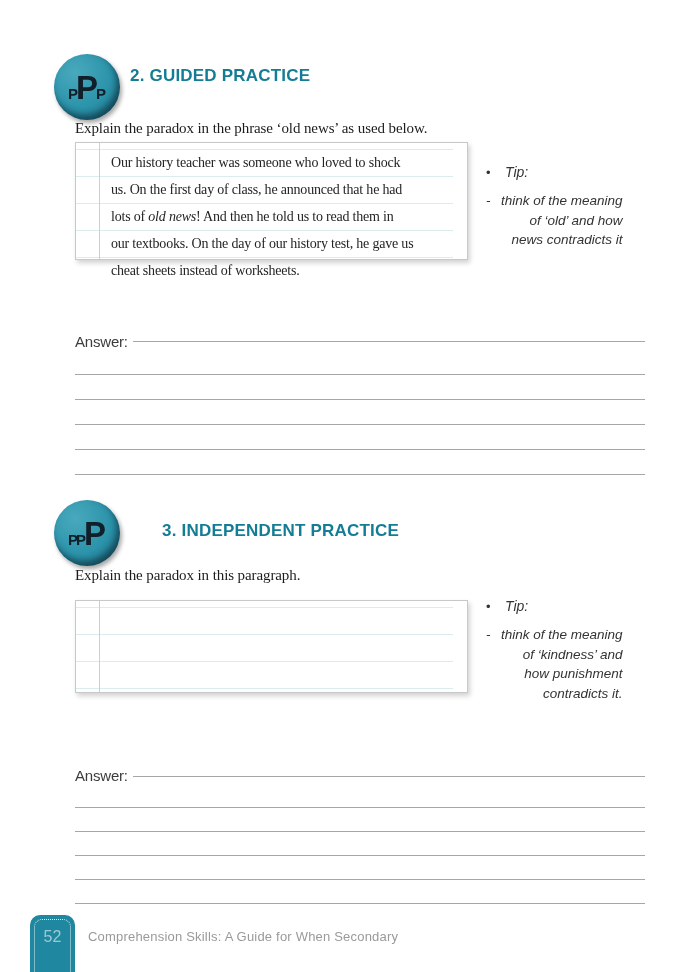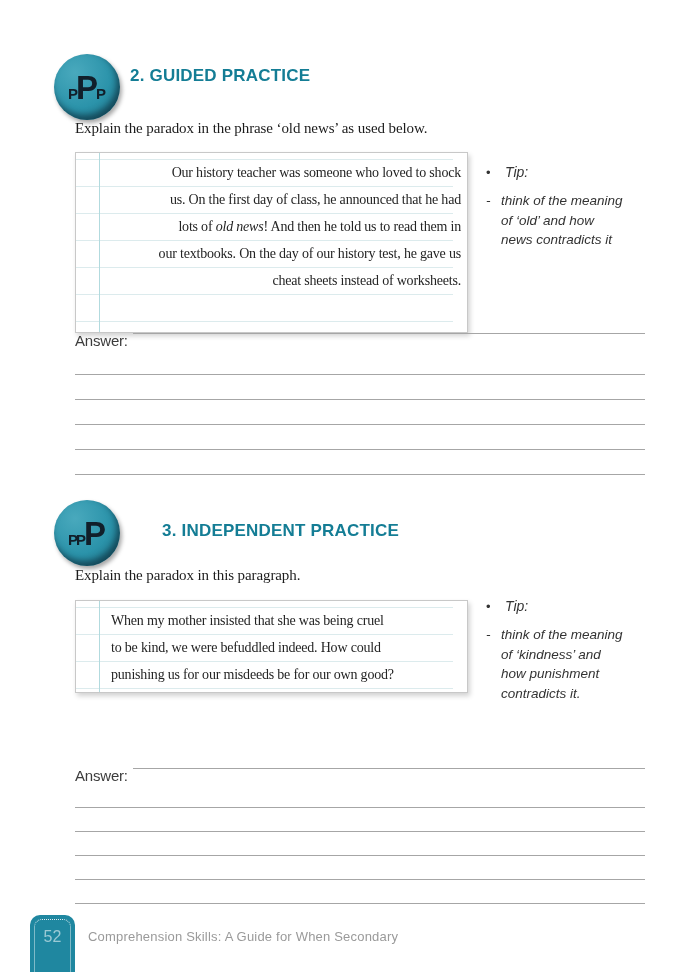--- a/index.html
+++ b/index.html
@@ -52,24 +52,24 @@
     color:#242424;letter-spacing:-.2px;
   }
   .passage-text .pline{white-space:nowrap;height:27px;}
   .it{font-style:italic;}
   
   .tip{position:absolute;left:486px;width:175px;color:#333;font-style:italic;}
   .tip-head{display:flex;font-size:14px;line-height:17px;}
   .tip-bullet{width:19px;font-style:normal;font-size:13px;}
   .tip-body{display:flex;margin-top:10px;font-size:13.5px;line-height:19.5px;}
   .tip-dash{width:15px;}
-  .tip-line{white-space:nowrap;}
+  .tip-line{white-space:nowrap;text-align:right;}
   
   .answer{position:absolute;left:75px;width:570px;}
-  .answer-first{display:flex;align-items:flex-start;}
+  .answer-first{display:flex;align-items:center;}
   .answer-label{font-size:15px;color:#3c3c3c;line-height:16px;padding-right:5px;letter-spacing:-.2px;}
   .answer-fill{flex:1;border-bottom:1px solid #a6a6a6;}
   .answer-line{border-bottom:1px solid #a6a6a6;}
   .h24{height:24px;}
   .h23{height:23px;}
   
   .page-badge{
     position:absolute;left:30px;top:915px;width:45px;height:70px;
     background:#1f87a0;border-radius:10px;
   }
@@ -94,21 +94,21 @@
   <div class="ppp-icon" style="left:54px;top:54px;">
     <div class="ppp-letters">
       <span class="p-small">P</span>
       <span class="p-large">P</span>
       <span class="p-small">P</span>
     </div>
   </div>
   <div class="sec-heading" style="top:66px;">2. GUIDED PRACTICE</div>
   <div class="instruction" style="top:120px;">Explain the paradox in the phrase ‘old news’ as used below.</div>
 
-  <div class="passage-box" style="top:152px;height:181px;text-align:right;">
+  <div class="passage-box" style="top:142px;height:118px;">
     <div class="rules"></div>
     <div class="margin-line"></div>
     <div class="passage-text">
       <div class="pline">Our history teacher was someone who loved to shock</div>
       <div class="pline">us. On the first day of class, he announced that he had</div>
       <div class="pline"><span>lots of </span><span class="it">old news</span><span>! And then he told us to read them in</span></div>
       <div class="pline">our textbooks. On the day of our history test, he gave us</div>
       <div class="pline">cheat sheets instead of worksheets.</div>
     </div>
   </div>
@@ -146,25 +146,20 @@
       <span class="p-small">P</span>
       <span class="p-large">P</span>
     </div>
   </div>
   <div class="sec-heading" style="top:521px;margin-left:32px;">3. INDEPENDENT PRACTICE</div>
   <div class="instruction" style="top:567px;">Explain the paradox in this paragraph.</div>
 
   <div class="passage-box" style="top:600px;height:93px;">
     <div class="rules"></div>
     <div class="margin-line"></div>
-    <div class="passage-text">
-      <div class="pline">When my mother insisted that she was being cruel</div>
-      <div class="pline">to be kind, we were befuddled indeed. How could</div>
-      <div class="pline">punishing us for our misdeeds be for our own good?</div>
-    </div>
   </div>
 
   <div class="tip" style="top:598px;">
     <div class="tip-head">
       <span class="tip-bullet">•</span>
       <span>Tip:</span>
     </div>
     <div class="tip-body">
       <span class="tip-dash">-</span>
       <span>

